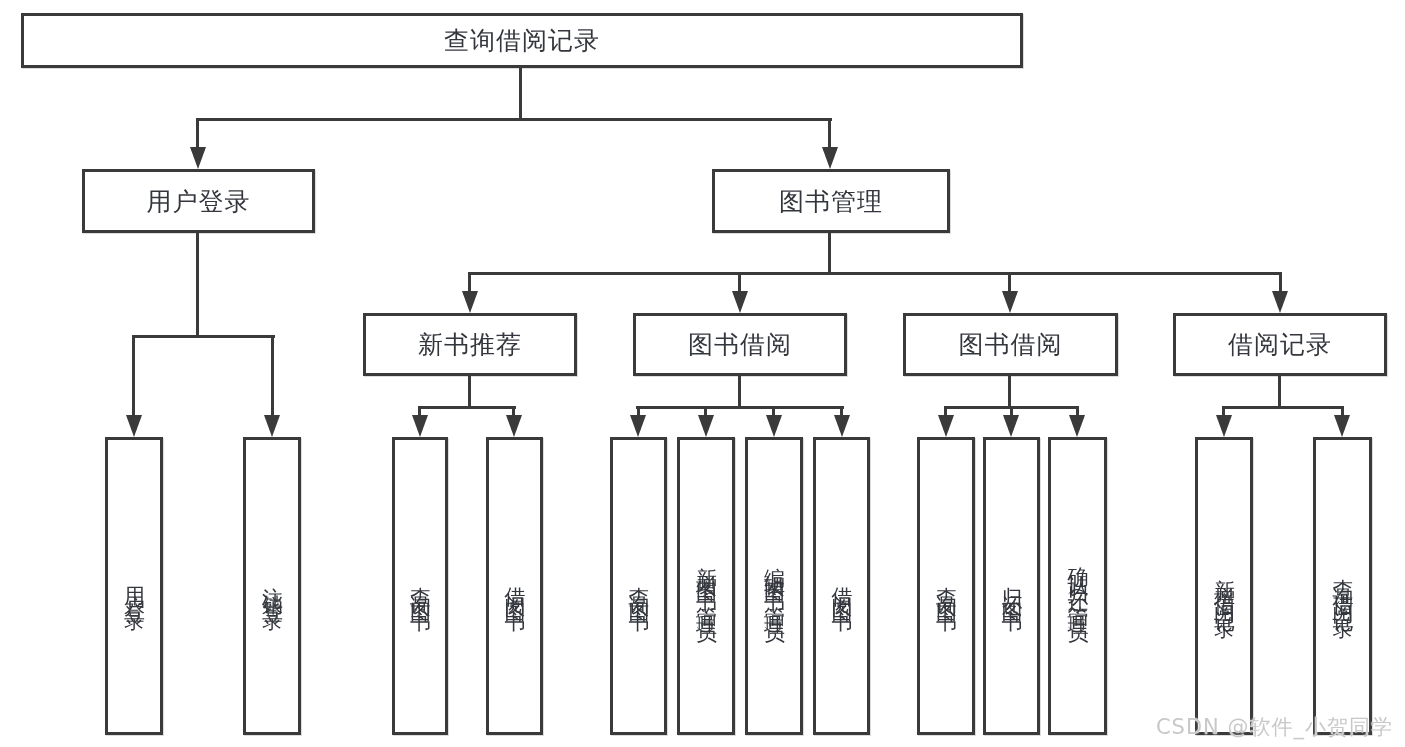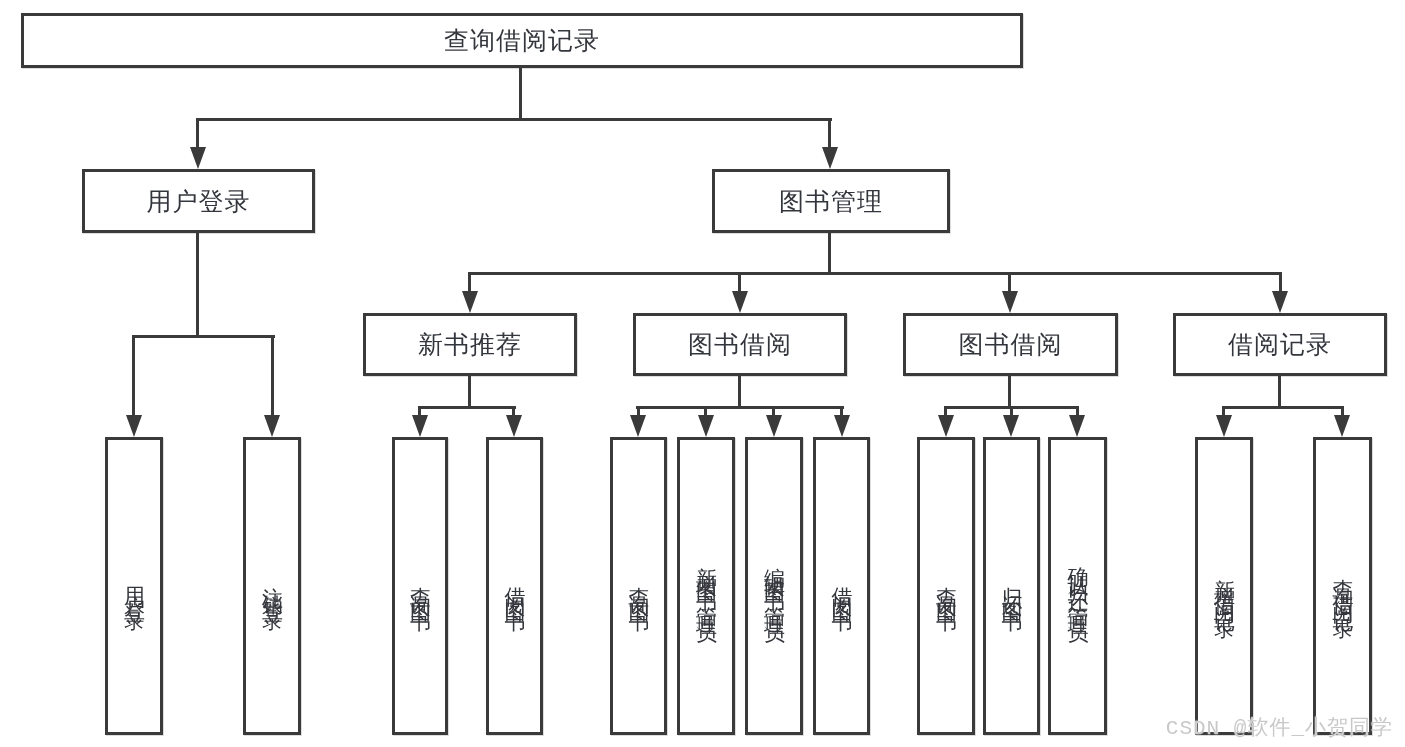--- a/index.html
+++ b/index.html
@@ -48,21 +48,20 @@
     border-right:8px solid transparent;
     border-top:22px solid var(--line);
   }
   .watermark{
     position:absolute;
     right:12px;bottom:6px;
     font-size:21px;
     color:var(--wm);
     text-shadow:0 0 2px #fff,0 0 1px #fff;
     letter-spacing:1px;
-    font-family:Liberation Mono, monospace;
   }
 </style>
 </head>
 <body>
 
 <div class="canvas">
 
   <div class="hbox" style="left:21px;top:13px;width:1002px;height:55px;">
     <span>查询借阅记录</span>
   </div>

